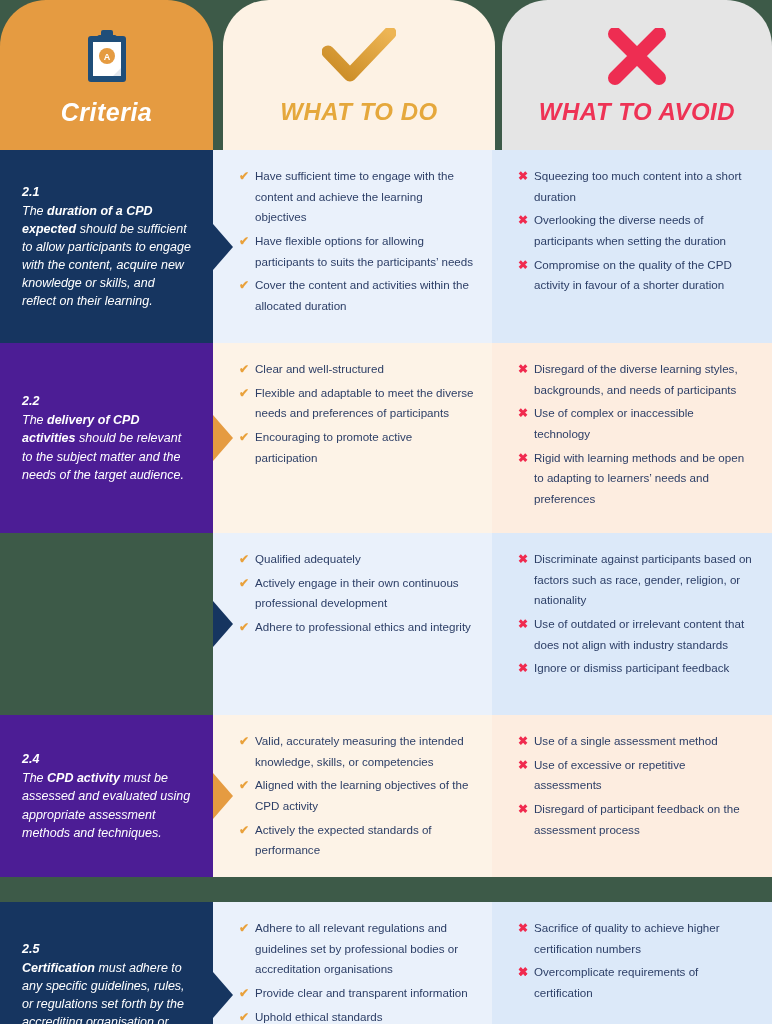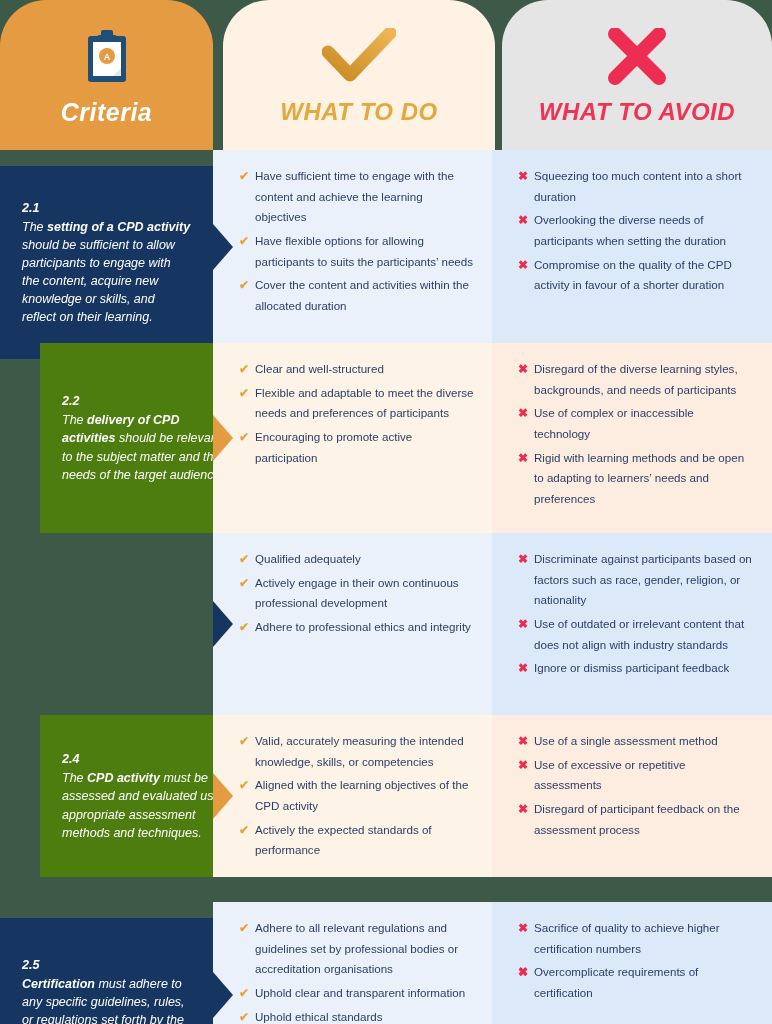--- a/index.html
+++ b/index.html
@@ -88,26 +88,26 @@
     padding: 16px 18px 16px 26px;
   }
   .cell-avoid {
     position: absolute;
     left: 492px; top: 0;
     width: 280px; height: 100%;
     padding: 16px 20px 16px 26px;
   }
 
   
-  .tone-dark .cell-criteria { background: #163560; color: #ffffff; margin-top: 16px; }
+  .tone-dark .cell-criteria { background: #163560; color: #ffffff; }
   .tone-dark .arrow { color: #163560; }
   .tone-dark .cell-do { background: #EAF1FB; }
   .tone-dark .cell-avoid { background: #DCE9F9; }
 
-  .tone-light .cell-criteria { background: #4d7c0f; color: #ffffff; margin-left: 40px; }
+  .tone-light .cell-criteria { background: #4c1d95; color: #ffffff; }
   .tone-light .arrow { color: #E59B41; }
   .tone-light .cell-do { background: #FDF3E7; }
   .tone-light .cell-avoid { background: #FDEDE0; }
 
   .crit-text {
     font-size: 12.5px;
     line-height: 1.45;
     font-style: italic;
     font-weight: bold;
   }
@@ -179,21 +179,21 @@
         </svg>
       </div>
       <div class="htitle htitle-avoid">WHAT TO AVOID</div>
     </div>
 
   </div>
 
   <div id="rows-host">
       <div class="row tone-dark" style="top: 150px; height: 193px;">
         <div class="cell-criteria">
-          <div class="crit-text"><span class="crit-num">2.1</span><span class="crit-body">The <b>setting of a CPD activity</b> should be sufficient to allow participants to engage with the content, acquire new knowledge or skills, and reflect on their learning.</span></div>
+          <div class="crit-text"><span class="crit-num">2.1</span><span class="crit-body">The <b>duration of a CPD expected</b> should be sufficient to allow participants to engage with the content, acquire new knowledge or skills, and reflect on their learning.</span></div>
         </div>
         <div class="cell-do">
           <ul class="blist">
             <li><span class="mk mk-check">✔</span><span>Have sufficient time to engage with the content and achieve the learning objectives</span></li>
             <li><span class="mk mk-check">✔</span><span>Have flexible options for allowing participants to suits the participants’ needs</span></li>
             <li><span class="mk mk-check">✔</span><span>Cover the content and activities within the allocated duration</span></li>
           </ul>
         </div>
         <div class="cell-avoid">
           <ul class="blist">
@@ -261,21 +261,21 @@
         </div>
         <div class="arrow"></div>
       </div>
       <div class="row tone-dark" style="top: 902px; height: 185px;">
         <div class="cell-criteria">
           <div class="crit-text"><span class="crit-num">2.5</span><span class="crit-body"><b>Certification</b> must adhere to any specific guidelines, rules, or regulations set forth by the accrediting organisation or relevant professional body.</span></div>
         </div>
         <div class="cell-do">
           <ul class="blist">
             <li><span class="mk mk-check">✔</span><span>Adhere to all relevant regulations and guidelines set by professional bodies or accreditation organisations</span></li>
-            <li><span class="mk mk-check">✔</span><span>Uphold clear and transparent information</span></li>
+            <li><span class="mk mk-check">✔</span><span>Provide clear and transparent information</span></li>
             <li><span class="mk mk-check">✔</span><span>Uphold ethical standards</span></li>
           </ul>
         </div>
         <div class="cell-avoid">
           <ul class="blist">
             <li><span class="mk mk-x">✖</span><span>Sacrifice of quality to achieve higher certification numbers</span></li>
             <li><span class="mk mk-x">✖</span></li>
             <li><span class="mk mk-x">✖</span><span>Overcomplicate requirements of certification</span></li>
           </ul>
         </div>

